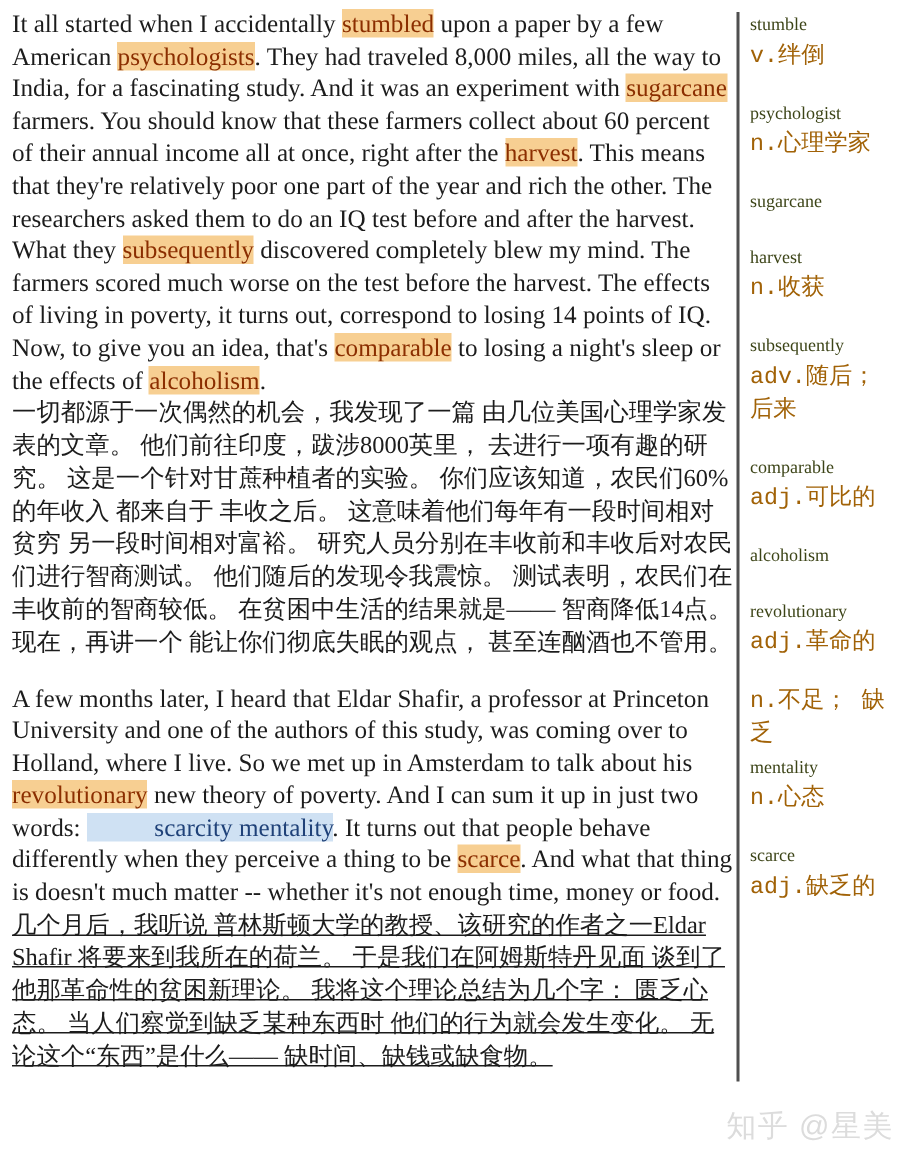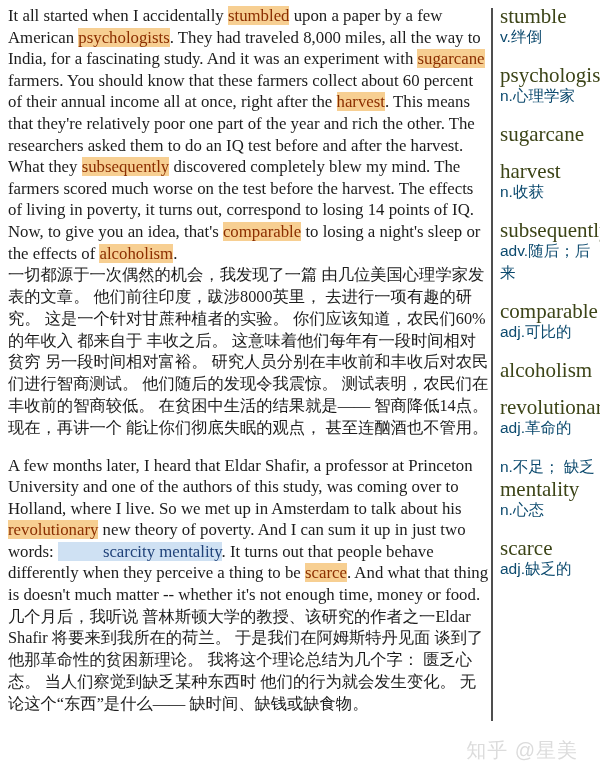--- a/index.html
+++ b/index.html
@@ -27,21 +27,21 @@
   }
   .para.en {
     font-size: 16.8px;
     line-height: 21.6px;
   }
   .para.zh {
     font-size: 16.3px;
     line-height: 21.8px;
     margin-bottom: 16px;
   }
-  .para.zh:last-child { margin-bottom: 0; }
+  .para.zh:last-child { margin-bottom: 0; text-decoration: underline; }
   .hl-orange {
     background: var(--highlight-orange-bg, #f7cf92);
     color: var(--highlight-orange-text, #8b2e00);
   }
   .hl-blue {
     background: var(--highlight-blue-bg, #cfe1f3);
     color: var(--highlight-blue-text, #1f4178);
     padding-left: 45px;
   }
   .divider {
@@ -55,33 +55,33 @@
   .sidebar {
     position: absolute;
     left: 500px;
     top: 6px;
     width: 97px;
   }
   .vocab-item { margin-bottom: 17px; }
   
   .sidebar .vocab-item:nth-child(10) { margin-top: -16px; }
   .vocab-word {
-    font-size: 21px;
+    font-size: 12px;
     line-height: 20px;
     color: var(--vocab-word, #3c4417);
   }
   .vocab-def {
     font-size: 15.5px;
     line-height: 22px;
-    color: #0c4a6e;
-    font-family: Liberation Sans, sans-serif;
+    color: #a16207;
+    font-family: Liberation Mono, monospace;
   }
   .watermark {
     position: absolute;
-    right: 22px;
+    right: 4px;
     bottom: 11px;
     font-size: 20px;
     letter-spacing: 1px;
     color: var(--watermark, #dcdcdc);
     font-family: "Liberation Sans", sans-serif;
   }
 </style>
 </head>
 <body>
 

